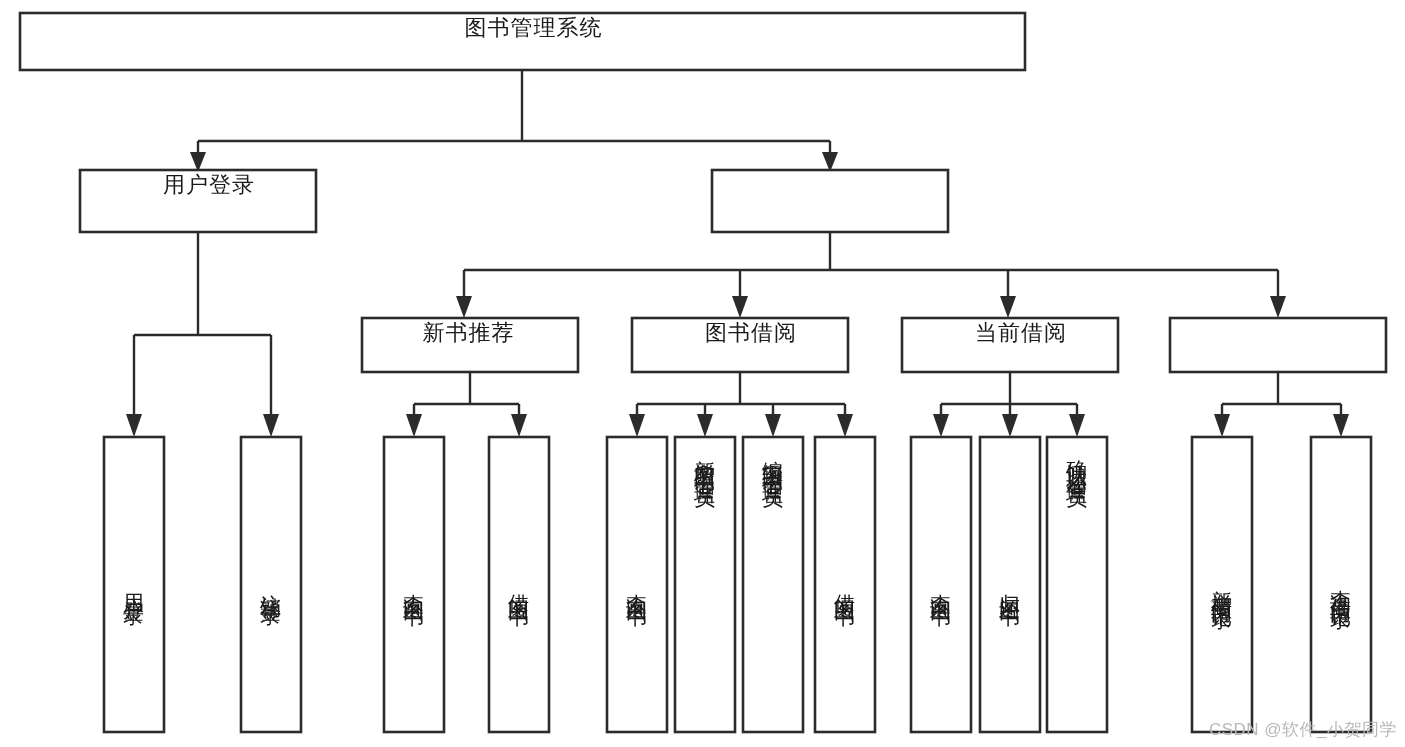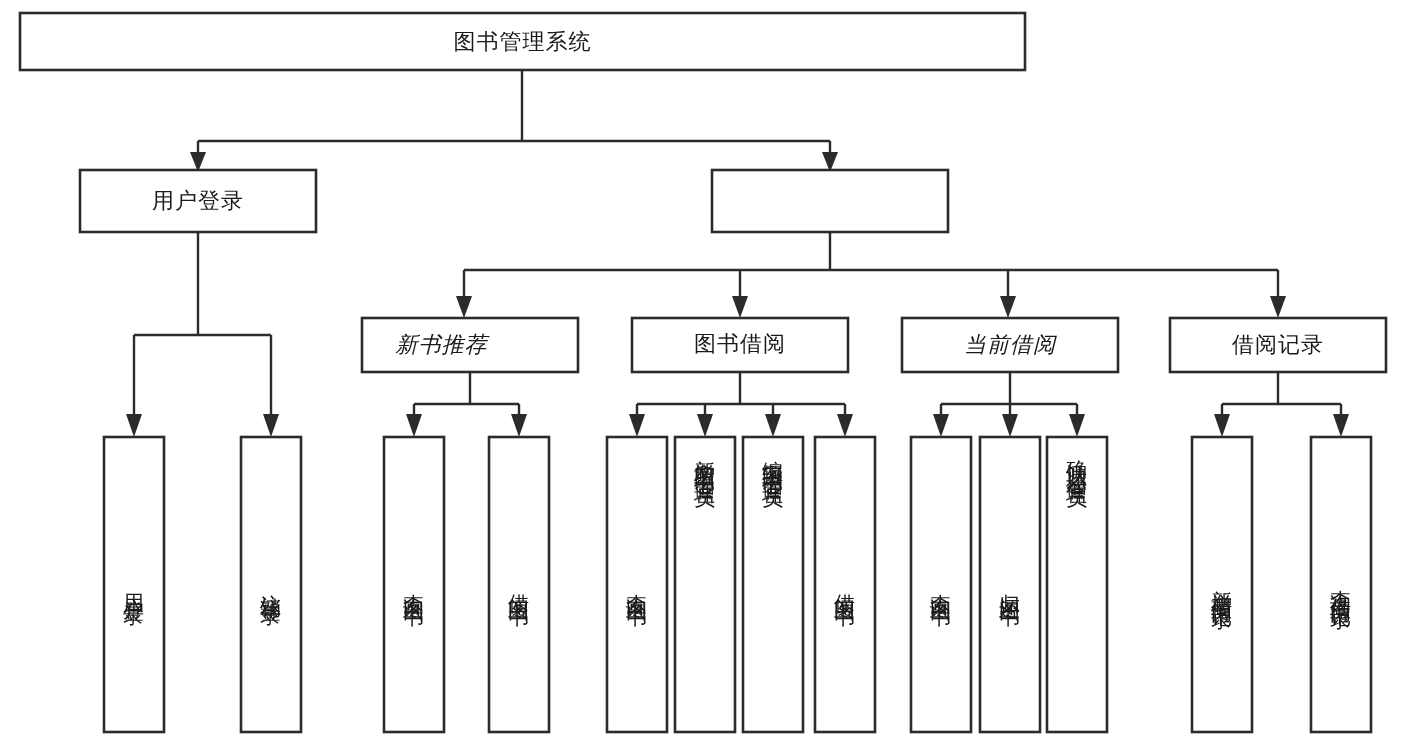--- a/index.html
+++ b/index.html
@@ -58,23 +58,23 @@
     font-family: "Liberation Sans", "DejaVu Sans", sans-serif;
     font-size: 21px;
     line-height: 1;
     letter-spacing: 4px;
     color: #1a1a1a;
     white-space: nowrap;
   }
   .htext-host {
     position: absolute;
     display: flex;
-    align-items: center;
     justify-content: center;
     pointer-events: none;
+    margin-left: 11px;
   }
   .htext {
     font-family: "Liberation Sans", "DejaVu Sans", sans-serif;
     font-size: 22px;
     color: #1a1a1a;
     letter-spacing: 1px;
     white-space: nowrap;
   }
   .watermark {
     position: absolute;
@@ -183,31 +183,28 @@
   </svg>
 
   <div class="htext-host" style="left:20px; top:13px; width:1005px; height:57px;">
     <span class="htext">图书管理系统</span>
   </div>
 
   <div class="htext-host" style="left:80px; top:170px; width:236px; height:62px;">
     <span class="htext">用户登录</span>
   </div>
 
-  <div class="htext-host" style="left:346px; top:318px; width:191px; height:54px;font-style:italic;">
+  <div class="htext-host" style="left:362px; top:318px; width:191px; height:54px;">
     <span class="htext">新书推荐</span>
   </div>
   <div class="htext-host" style="left:632px; top:318px; width:216px; height:52px;">
     <span class="htext">图书借阅</span>
   </div>
-  <div class="htext-host" style="left:902px; top:318px; width:216px; height:54px;font-style:italic;">
+  <div class="htext-host" style="left:902px; top:318px; width:216px; height:54px;">
     <span class="htext">当前借阅</span>
-  </div>
-  <div class="htext-host" style="left:1170px; top:318px; width:216px; height:54px;">
-    <span class="htext">借阅记录</span>
   </div>
 
   <div class="vlabel-host centered" style="left:104px; top:437px; width:60px; height:295px;">
     <span class="vtext">用户登录</span>
   </div>
   <div class="vlabel-host centered" style="left:241px; top:437px; width:60px; height:295px;">
     <span class="vtext">注销登录</span>
   </div>
 
   <div class="vlabel-host centered" style="left:384px; top:437px; width:60px; height:295px;">
@@ -240,14 +237,15 @@
     <span class="vtext">确认归还（管理员）</span>
   </div>
 
   <div class="vlabel-host centered" style="left:1192px; top:437px; width:60px; height:295px;">
     <span class="vtext">新增借阅记录</span>
   </div>
   <div class="vlabel-host centered" style="left:1311px; top:437px; width:60px; height:295px;">
     <span class="vtext">查询借阅记录</span>
   </div>
 
+  <div class="watermark">CSDN @软件_小贺同学</div>
 
 </div>
 
 </body></html>

